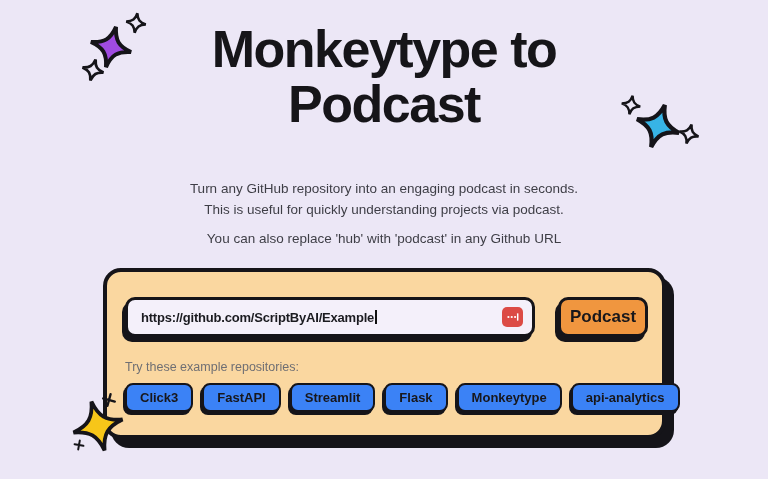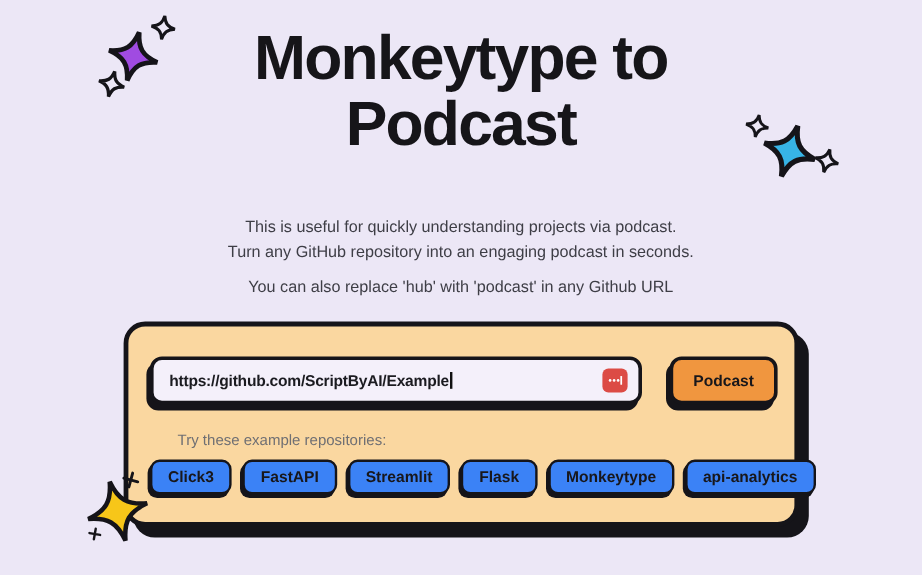--- a/index.html
+++ b/index.html
@@ -68,29 +68,28 @@
     cursor: pointer; padding: 0;
   }
 
   .podcast-btn {
     width: 90px; height: 40px;
     background: #F0963F;
     border: 3px solid #151419;
     border-radius: 10px;
     box-shadow: -3px 5px 0 #151419;
     font-family: inherit;
-    font-size: 13px; font-weight: 700; color: #18171b;
+    font-size: 17px; font-weight: 700; color: #18171b;
     cursor: pointer;
   }
 
   .examples-label {
     margin-top: 23px;
     font-size: 12.5px;
     color: #6F6F73;
-    margin-left: 23px;
   }
   .chips { display: flex; gap: 9px; margin-top: 9px; }
   .chip {
     height: 29px;
     padding: 0 13px;
     background: #3b82f6;
     border: 2.5px solid #151419;
     border-radius: 8px;
     box-shadow: -2px 3px 0 #151419;
     font-family: inherit;
@@ -138,22 +137,22 @@
     <g transform="translate(9,5) scale(0.20) rotate(10 50 50)">
       <use href="#sp4" fill="#ECE7F6" stroke="#151419" stroke-width="12"></use>
     </g>
     <g transform="translate(66.5,33.5) scale(0.21) rotate(15 50 50)">
       <use href="#sp4" fill="#ECE7F6" stroke="#151419" stroke-width="12"></use>
     </g>
   </svg>
 </div>
 
 <div class="intro-line intro-12">
+  <div>Turn any GitHub repository into an engaging podcast in seconds.</div>
   <div>This is useful for quickly understanding projects via podcast.</div>
-  <div>Turn any GitHub repository into an engaging podcast in seconds.</div>
 </div>
 <div class="intro-line intro-3">You can also replace 'hub' with 'podcast' in any Github URL</div>
 
 <div class="card">
   <div class="card-row">
     <div class="url-input" role="textbox" aria-label="https://github.com/ScriptByAI/Example">
       <span class="url-text">https://github.com/ScriptByAI/Example</span>
         <span class="caret"></span>
       <button class="autofill-btn">
         <svg width="13" height="14" viewBox="0 0 14 14">

